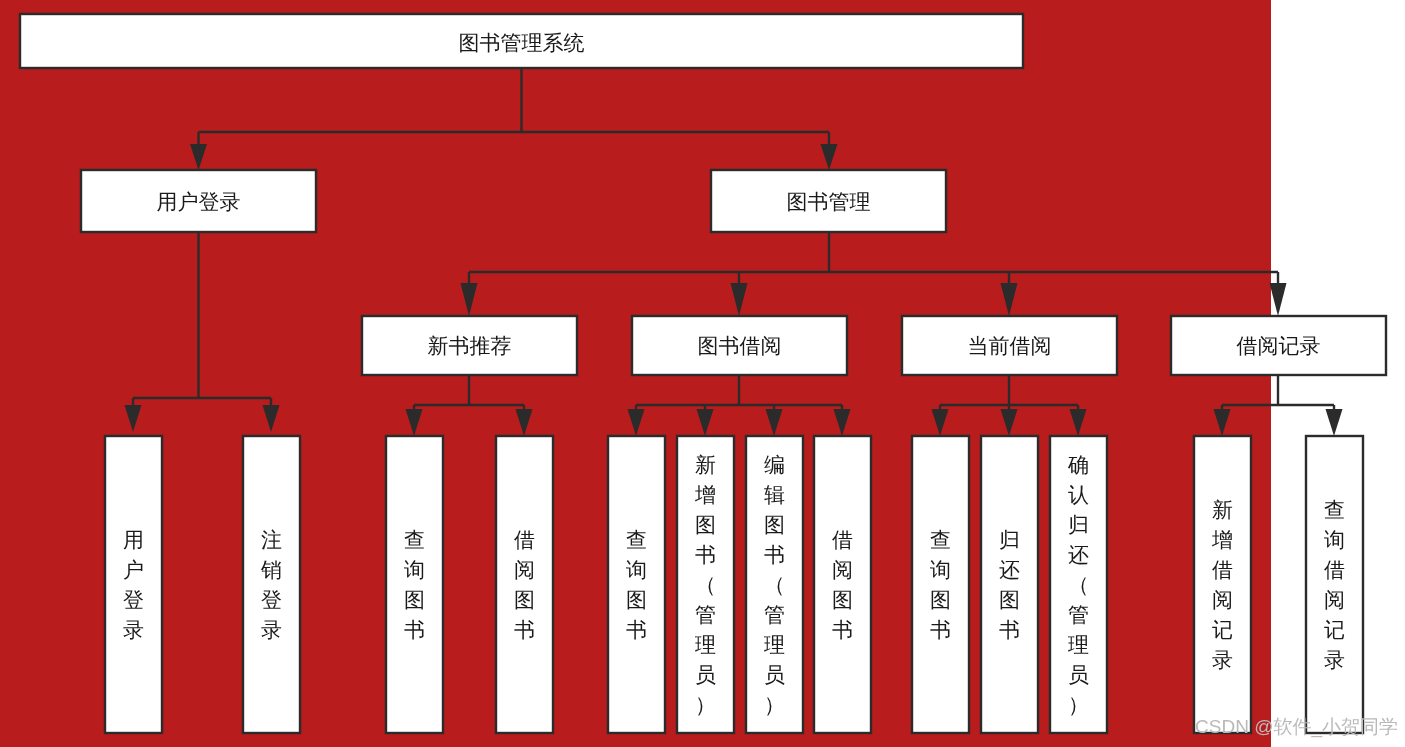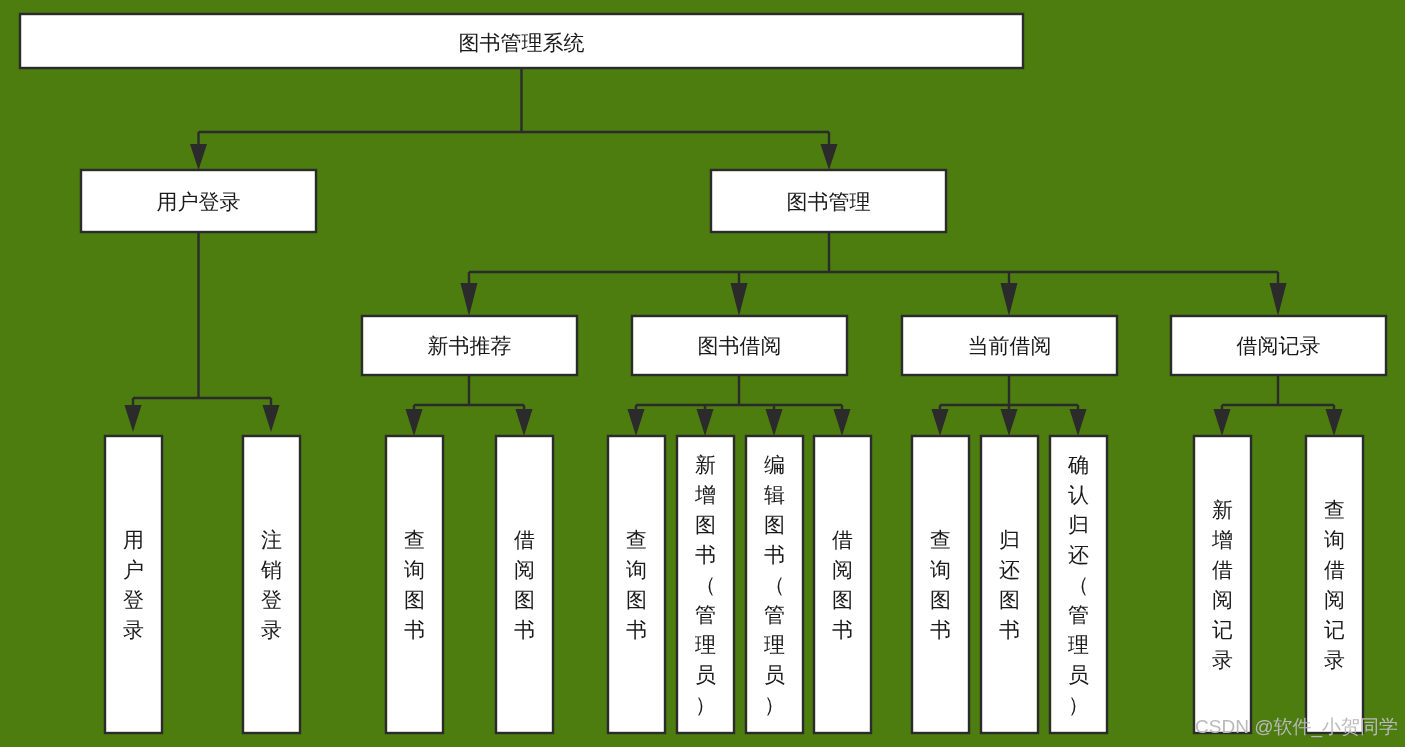--- a/index.html
+++ b/index.html
@@ -8,23 +8,23 @@
     background: #ffffff;
   }
   body {
     width: 1405px;
     height: 747px;
     font-family: "Liberation Sans", "DejaVu Sans", sans-serif;
     overflow: hidden;
   }
   #diagram-root {
     position: relative;
-    width: 1405px;
+    width: 1271px;
     height: 747px;
-    background: #4d7c0f;
+    background: #b91c1c;
   }
   svg#flow-svg {
     position: absolute;
     left: 0;
     top: 0;
     width: 1405px;
     height: 747px;
     display: block;
   }
   .node-box {

